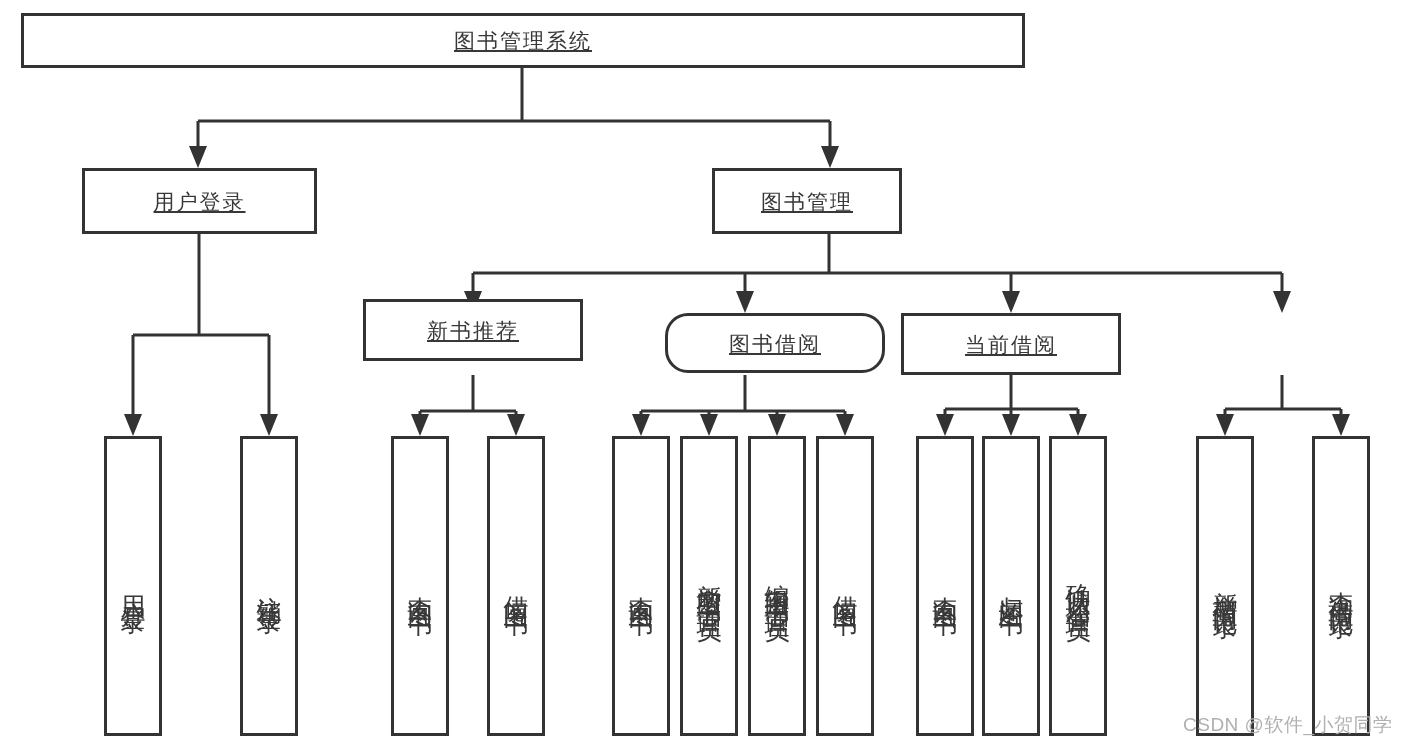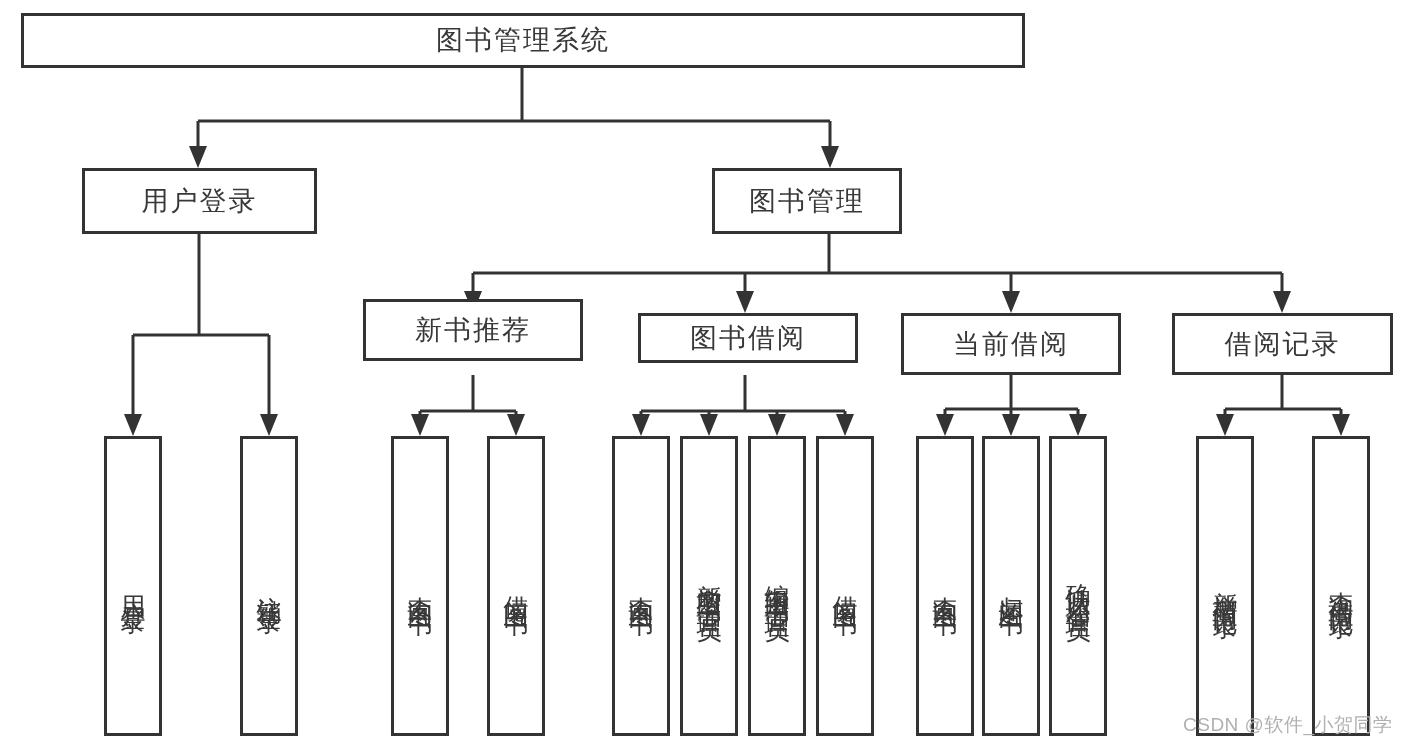--- a/index.html
+++ b/index.html
@@ -12,36 +12,37 @@
   .connectors{position:absolute;left:0;top:0;width:1405px;height:747px;z-index:1;}
   .connectors .stroke{stroke:var(--line,#333);stroke-width:3;fill:none;}
   .connectors .fill{fill:var(--line,#333);stroke:none;}
   .box{
     position:absolute;z-index:2;box-sizing:border-box;
     background:var(--box-background,#fff);
     border:3px solid var(--line,#333);
     display:flex;align-items:center;justify-content:center;
   }
   .box .hlabel{
-    font-size:27px;letter-spacing:2px;line-height:1;white-space:nowrap;
+    font-size:21px;letter-spacing:2px;line-height:1;white-space:nowrap;
     color:var(--text,#383838);
+    text-decoration:underline;
   }
   .box .vlabel{
     writing-mode:vertical-rl;text-orientation:mixed;
     font-size:25px;letter-spacing:5px;line-height:1;white-space:nowrap;
     color:var(--text,#383838);
   }
   
   .n-root{left:21px;top:13px;width:1004px;height:55px;}
   
   .n-l2a{left:82px;top:168px;width:235px;height:66px;}
   .n-l2b{left:712px;top:168px;width:190px;height:66px;}
   
   .n-l3a{left:363px;top:299px;width:220px;height:62px;}
-  .n-l3b{left:638px;top:313px;width:220px;height:50px;}
+  .n-l3b{left:665px;top:313px;width:220px;height:60px;border-radius:23px;}
   .n-l3c{left:901px;top:313px;width:220px;height:62px;text-align:right;}
   .n-l3d{left:1172px;top:313px;width:221px;height:62px;}
   
   .vbox{top:436px;width:58px;height:300px;}
   .n-g1a{left:104px;} .n-g1b{left:240px;}
   .n-g2a{left:391px;} .n-g2b{left:487px;}
   .n-g3a{left:612px;} .n-g3b{left:680px;} .n-g3c{left:748px;} .n-g3d{left:816px;}
   .n-g4a{left:916px;} .n-g4b{left:982px;} .n-g4c{left:1049px;}
   .n-g5a{left:1196px;} .n-g5b{left:1312px;}
   .watermark{
@@ -87,23 +88,20 @@
 
   <div class="box n-l3a">
     <span class="hlabel">新书推荐</span>
   </div>
   <div class="box n-l3b">
     <span class="hlabel">图书借阅</span>
   </div>
   <div class="box n-l3c">
     <span class="hlabel">当前借阅</span>
   </div>
-  <div class="box n-l3d">
-    <span class="hlabel">借阅记录</span>
-  </div>
 
   <div class="box vbox n-g1a">
     <span class="vlabel">用户登录</span>
   </div>
   <div class="box vbox n-g1b">
     <span class="vlabel">注销登录</span>
   </div>
 
   <div class="box vbox n-g2a">
     <span class="vlabel">查询图书</span>

